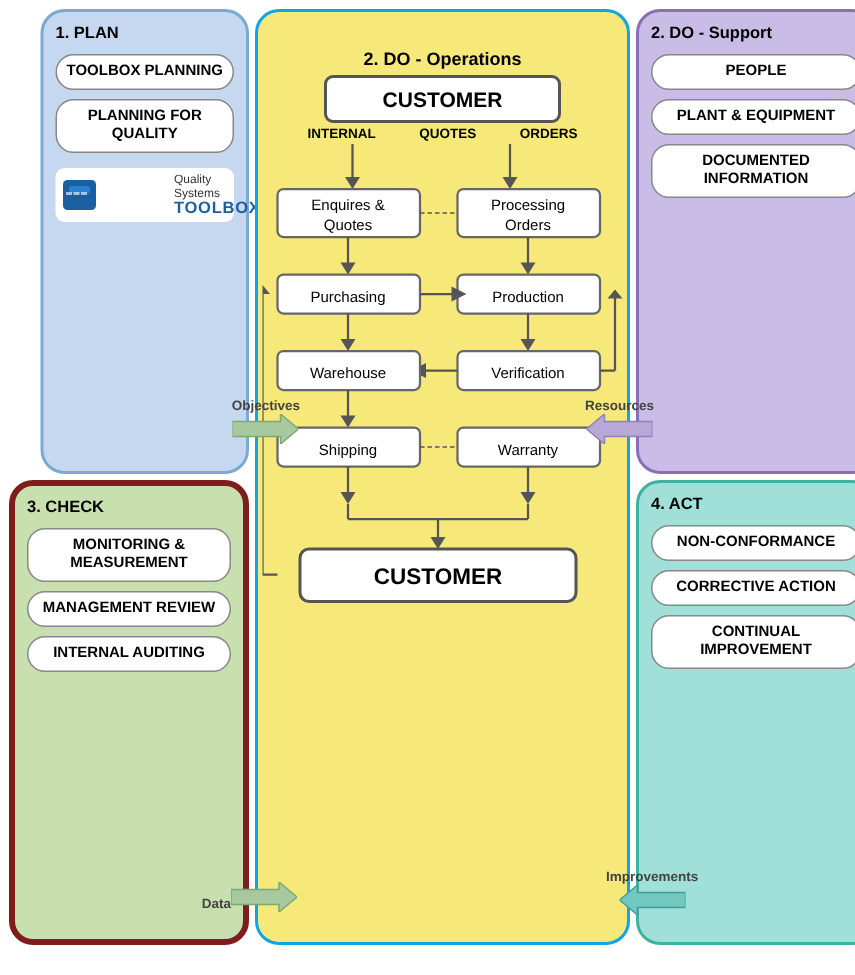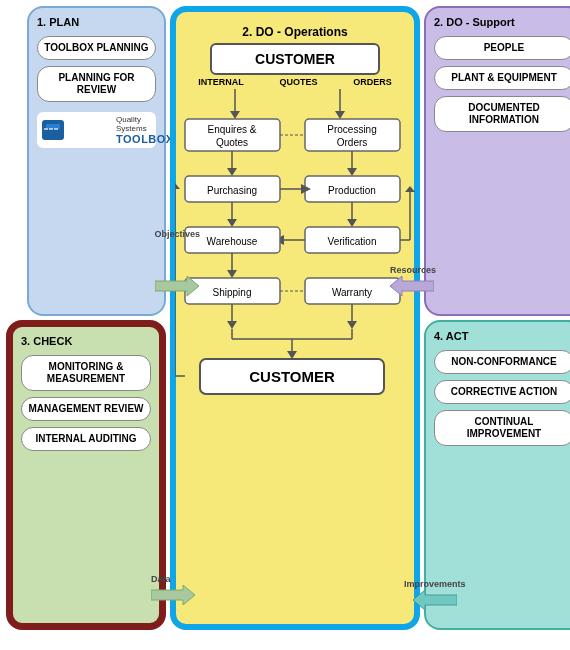--- a/index.html
+++ b/index.html
@@ -34,36 +34,36 @@
       text-align: left;
     }
     
     .plan-panel {
       background: #c5d8f0;
       border: 2px solid #7aaad4;
     }
     
     .do-ops-panel {
       background: #f7e87a;
-      border: 6px solid #0ea5e9;
+      border: 2px solid #0ea5e9;
       grid-row: 1 / 3;
       grid-column: 2 / 3;
       border-radius: 16px;
-      padding: 13px;
+      padding: 24px;
       position: relative;
     }
     
     .do-support-panel {
       background: #c9bde8;
       border: 2px solid #8b6db8;
     }
     
     .check-panel {
       background: #c8e0b0;
-      border: 7px solid #7f1d1d;
+      border: 4px solid #7f1d1d;
     }
     
     .act-panel {
       background: #a0e0d8;
       border: 2px solid #40b0a0;
     }
 
     
     .box-item {
       background: white;
@@ -143,39 +143,39 @@
     }
   </style>
 </head>
 <body>
 
 <div class="main-container">
 
   <div class="panel plan-panel" style="grid-column:1; grid-row:1; position:relative;margin-left:21px;">
     <div class="panel-title section-num">1. PLAN</div>
     <div class="box-item rounded" style="font-size:10px;">TOOLBOX PLANNING</div>
-    <div class="box-item rounded" style="font-size:10px;">PLANNING FOR REVIEW</div>
+    <div class="box-item rounded" style="font-size:10px;">PLANNING FOR QUALITY</div>
 
     <div class="toolbox-logo" style="margin-top:10px;gap:48px;">
       <div class="toolbox-icon">
         <svg width="22" height="14" viewBox="0 0 22 14">
           <rect x="1" y="4" width="20" height="9" fill="#1a5fa0" rx="1"></rect>
           <rect x="4" y="1" width="14" height="5" fill="#2a7fd0" rx="1"></rect>
           <rect x="2" y="5" width="4" height="2" fill="#fff" opacity="0.6"></rect>
           <rect x="7" y="5" width="4" height="2" fill="#fff" opacity="0.6"></rect>
           <rect x="12" y="5" width="4" height="2" fill="#fff" opacity="0.6"></rect>
         </svg>
       </div>
       <div class="toolbox-text">
         <span class="qs">Quality Systems</span>
         <span class="tb">TOOLBOX</span>
       </div>
     </div>
 
-    <div style="position:absolute; bottom:18px; right:-36px; display:flex; flex-direction:column; align-items:center; z-index:20;gap:36px;">
+    <div style="position:absolute; bottom:18px; right:-36px; display:flex; flex-direction:column; align-items:center; z-index:20;">
       <span style="font-size:9px; font-weight:bold; color:#444; margin-bottom:1px;">Objectives</span>
       <svg width="44" height="20" viewBox="0 0 44 20">
         <polygon points="0,5 32,5 32,0 44,10 32,20 32,15 0,15" fill="#a8c8a0" stroke="#7aaa70" stroke-width="1"></polygon>
       </svg>
     </div>
   </div>
 
   <div class="do-ops-panel">
     <div style="text-align:center; font-weight:bold; font-size:12px; margin-bottom:4px;">2. DO - Operations</div>
     <div class="ops-content">
@@ -272,35 +272,35 @@
       </svg>
     </div>
   </div>
 
   <div class="panel do-support-panel" style="grid-column:3; grid-row:1; position:relative;">
     <div class="panel-title section-num">2. DO - Support</div>
     <div class="box-item rounded">PEOPLE</div>
     <div class="box-item rounded">PLANT &amp; EQUIPMENT</div>
     <div class="box-item rounded">DOCUMENTED INFORMATION</div>
 
-    <div style="position:absolute; bottom:18px; left:-36px; display:flex; flex-direction:column; align-items:flex-start; z-index:20;">
+    <div style="position:absolute; bottom:18px; left:-36px; display:flex; flex-direction:column; align-items:center; z-index:20;">
       <span style="font-size:9px; font-weight:bold; color:#444; margin-bottom:1px;">Resources</span>
       <svg width="44" height="20" viewBox="0 0 44 20">
         <polygon points="44,5 12,5 12,0 0,10 12,20 12,15 44,15" fill="#b8a8d8" stroke="#9080b8" stroke-width="1"></polygon>
       </svg>
     </div>
   </div>
 
   <div class="panel check-panel" style="grid-column:1; grid-row:2; position:relative;">
     <div class="panel-title section-num">3. CHECK</div>
     <div class="box-item rounded">MONITORING &amp; MEASUREMENT</div>
     <div class="box-item rounded">MANAGEMENT REVIEW</div>
     <div class="box-item rounded">INTERNAL AUDITING</div>
 
-    <div style="position:absolute; bottom:18px; right:-36px; display:flex; flex-direction:column; align-items:flex-start; z-index:20;">
+    <div style="position:absolute; bottom:18px; right:-36px; display:flex; flex-direction:row; align-items:flex-end; z-index:20;">
       <span style="font-size:9px; font-weight:bold; color:#444; margin-bottom:1px;">Data</span>
       <svg width="44" height="20" viewBox="0 0 44 20">
         <polygon points="0,5 32,5 32,0 44,10 32,20 32,15 0,15" fill="#a8c8a0" stroke="#7aaa70" stroke-width="1"></polygon>
       </svg>
     </div>
   </div>
 
   <div class="panel act-panel" style="grid-column:3; grid-row:2; position:relative;">
     <div class="panel-title section-num">4. ACT</div>
     <div class="box-item rounded">NON-CONFORMANCE</div>

